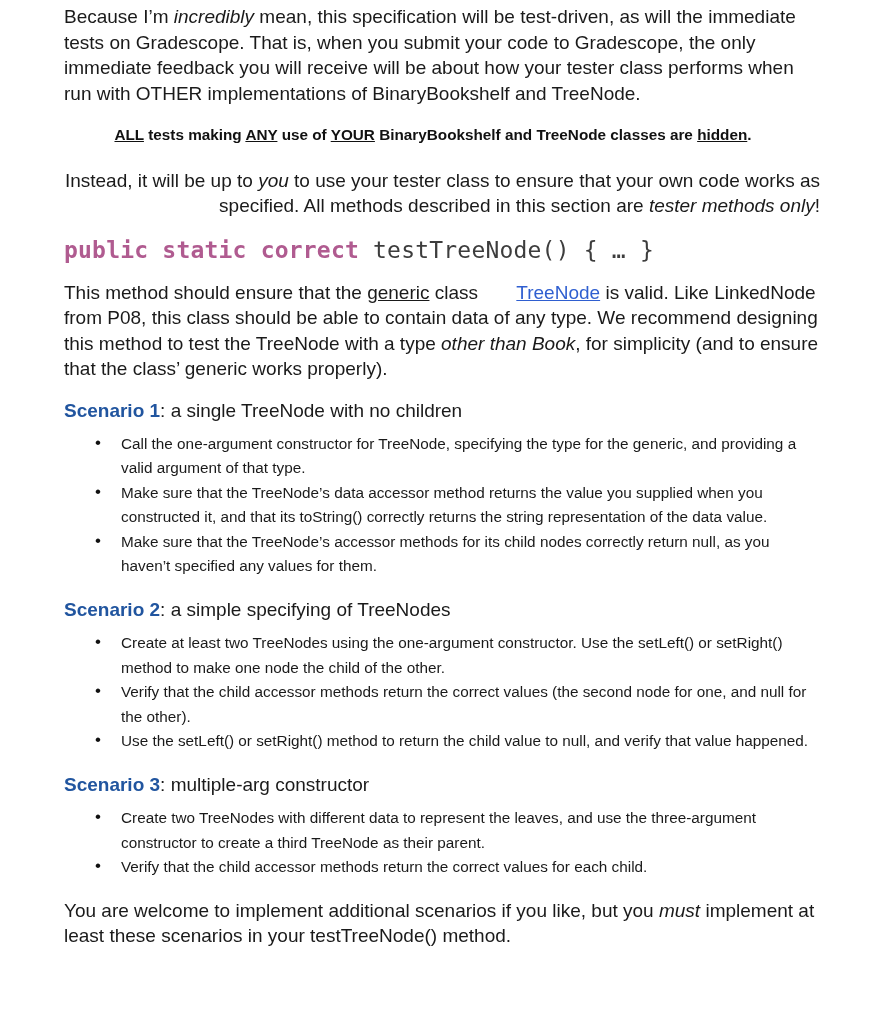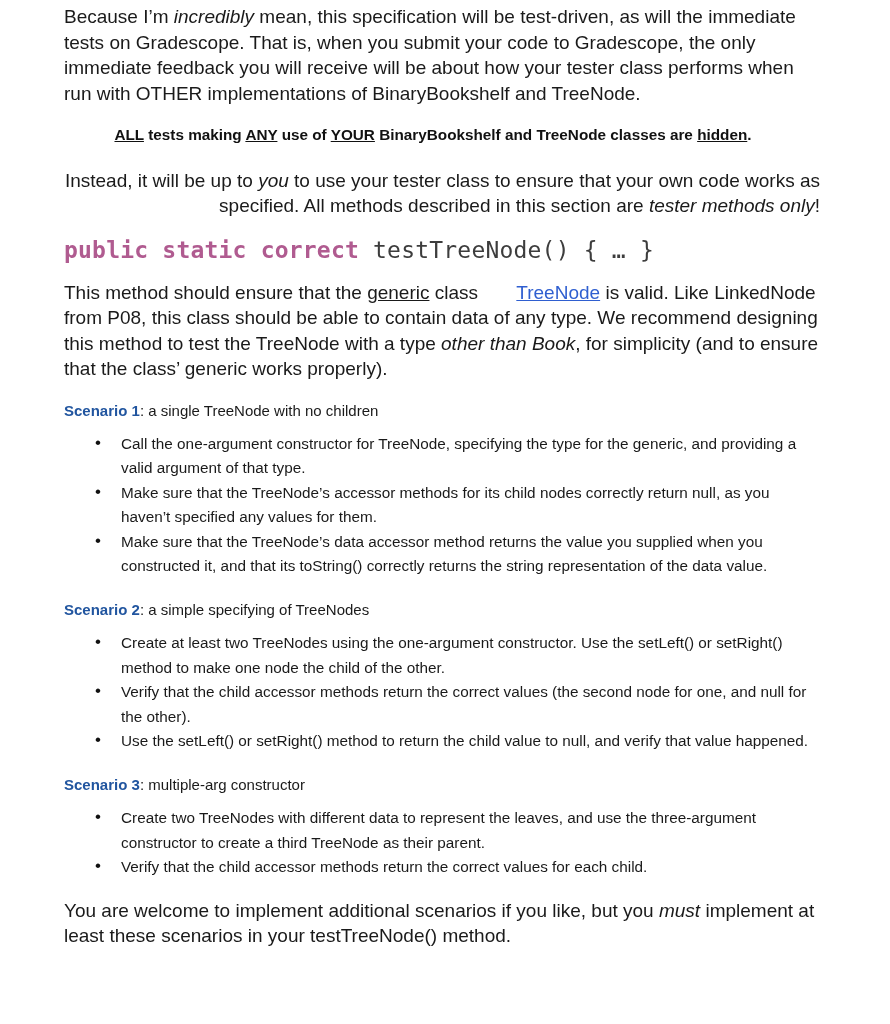--- a/index.html
+++ b/index.html
@@ -63,21 +63,21 @@
     color: #3d3d3d;
     letter-spacing: 0.2px;
   }
   .code-heading .kw {
     color: #b05b90;
     font-weight: bold;
   }
 
   .scenario-head {
     margin: 8px 0 9px 0;
-    font-size: 15px;
+    font-size: 19px;
     line-height: 25px;
     color: #1a1a1a;
   }
   .scenario-head .sc-label {
     color: #21559f;
     font-weight: bold;
   }
 
   ul.bullets {
     margin: 0 0 18px 0;
@@ -123,22 +123,22 @@
   <p class="para tight"><span>Instead, it will be up to </span><span class="i">you</span><span> to use your tester class to ensure that your own code works as specified. All methods described in this section are </span><span class="i">tester methods only</span><span>!</span></p>
 
   <div class="code-heading"><span class="kw">public static correct</span><span> testTreeNode() { … }</span></div>
 
   <p class="para"><span>This method should ensure that the </span><span class="u">generic</span><span> class </span><a class="doclink" href="#">TreeNode</a><span> is valid. Like LinkedNode from P08, this class should be able to contain data of any type. We recommend designing this method to test the TreeNode with a type </span><span class="i">other than Book</span><span>, for simplicity (and to ensure that the class’ generic works properly).</span></p>
 
   <p class="scenario-head"><span class="sc-label">Scenario 1</span><span>: a single TreeNode with no children</span></p>
 
   <ul class="bullets">
     <li>Call the one-argument constructor for TreeNode, specifying the type for the generic, and providing a valid argument of that type.</li>
+    <li>Make sure that the TreeNode’s data accessor method returns the value you supplied when you constructed it, and that its toString() correctly returns the string representation of the data value.</li>
     <li>Make sure that the TreeNode’s accessor methods for its child nodes correctly return null, as you haven’t specified any values for them.</li>
-    <li>Make sure that the TreeNode’s data accessor method returns the value you supplied when you constructed it, and that its toString() correctly returns the string representation of the data value.</li>
   </ul>
 
   <p class="scenario-head"><span class="sc-label">Scenario 2</span><span>: a simple specifying of TreeNodes</span></p>
 
   <ul class="bullets">
     <li>Create at least two TreeNodes using the one-argument constructor. Use the setLeft() or setRight() method to make one node the child of the other.</li>
     <li>Verify that the child accessor methods return the correct values (the second node for one, and null for the other).</li>
     <li>Use the setLeft() or setRight() method to return the child value to null, and verify that value happened.</li>
   </ul>
 

